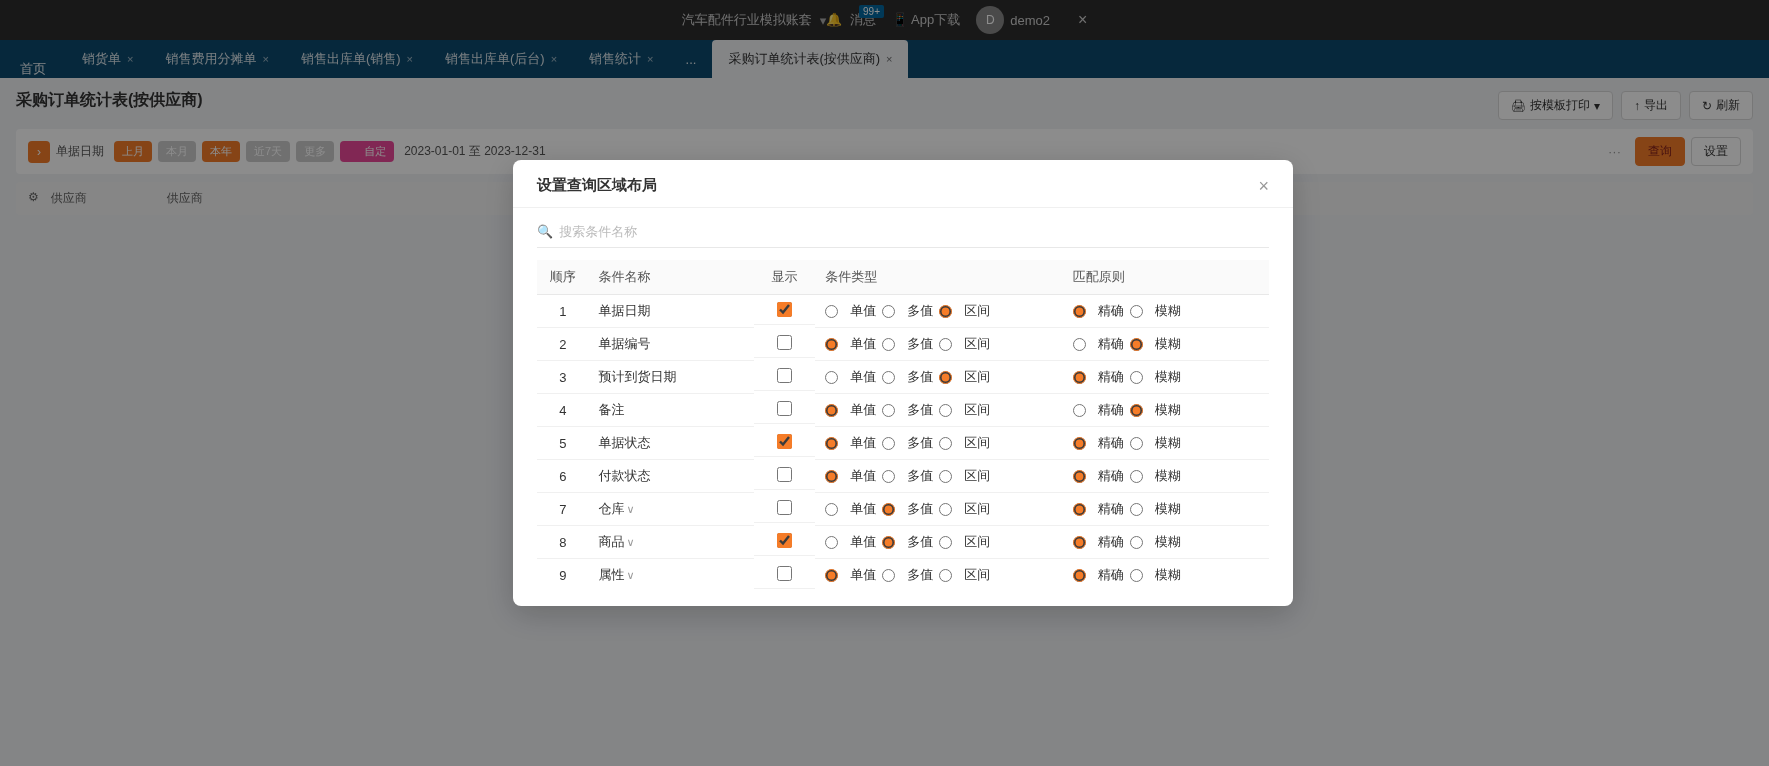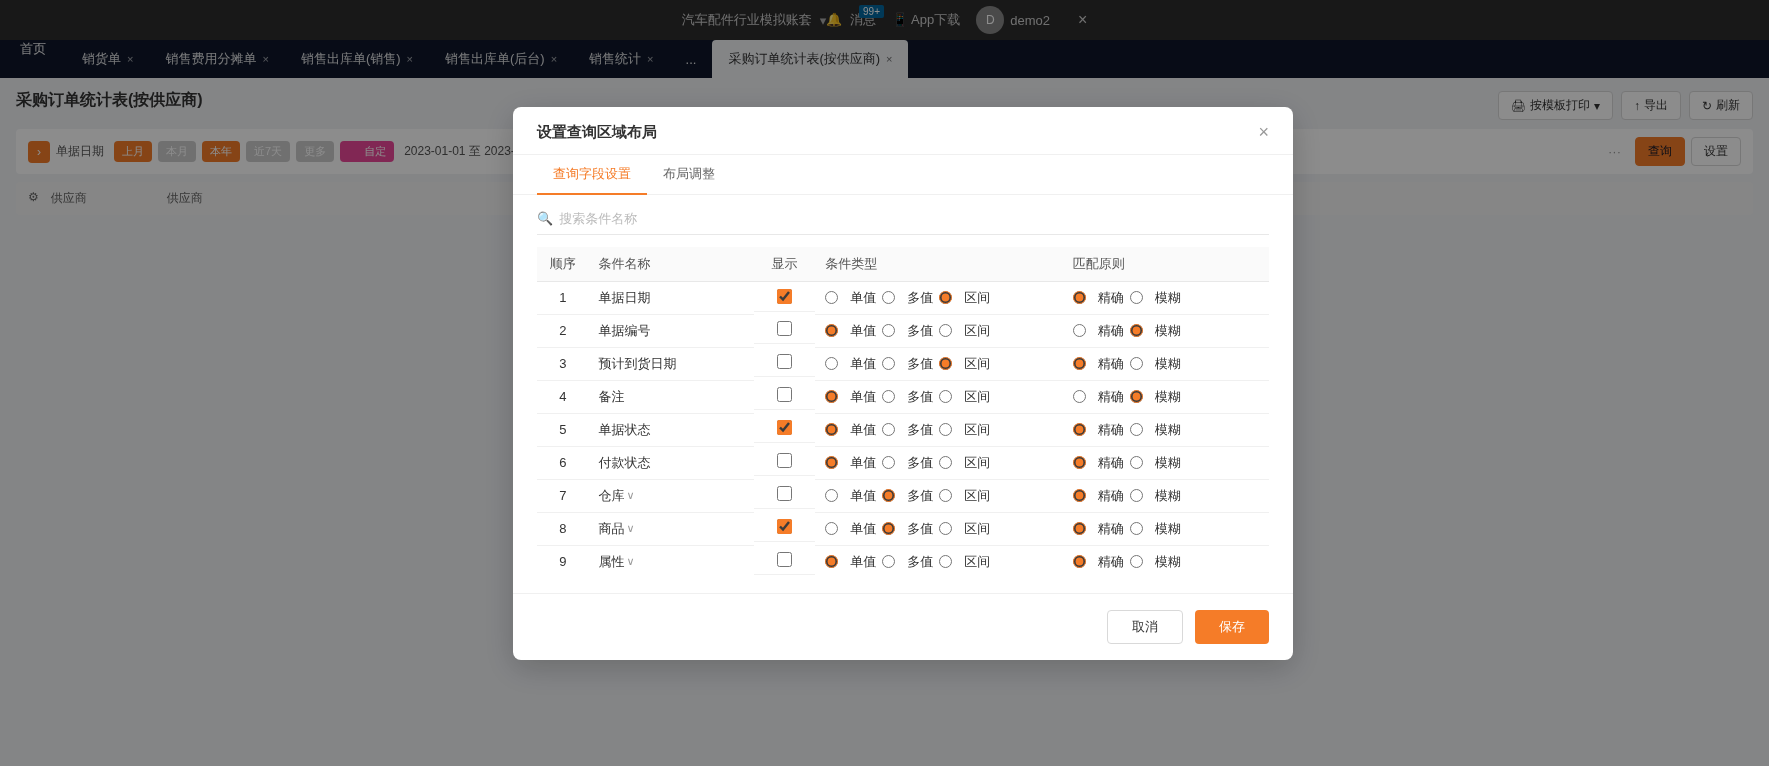--- a/index.html
+++ b/index.html
@@ -28,23 +28,23 @@
       top: -6px;
       right: -8px;
     }
     .top-bar-right .app-dl, .top-bar-right .username { cursor: pointer; color: #ccc; font-size: 13px; }
     .avatar { width: 28px; height: 28px; border-radius: 50%; background: #888; display: inline-flex; align-items: center; justify-content: center; color: white; font-size: 12px; }
     .close-x { color: #ccc; cursor: pointer; font-size: 16px; margin-left: 12px; }
 
     
     .tab-bar {
       height: 38px;
-      background: #0f172a;
-      display: flex;
-      align-items: flex-start;
+      background: #0c4a6e;
+      display: flex;
+      align-items: flex-end;
       padding: 0 0;
     }
     .tab-item {
       height: 38px;
       display: flex;
       align-items: center;
       padding: 0 16px;
       color: rgba(255,255,255,0.85);
       font-size: 13px;
       cursor: pointer;
@@ -236,21 +236,21 @@
       width: 22px;
       height: 22px;
       cursor: pointer;
       font-size: 12px;
       display: flex; align-items: center; justify-content: center;
     }
 
     
     .page-actions { display: flex; align-items: center; gap: 8px; }
     .action-btn { padding: 5px 12px; border: 1px solid #d9d9d9; background: white; border-radius: 4px; cursor: pointer; font-size: 12px; color: #333; display: flex; align-items: center; gap: 4px; }
-    .action-btn.primary { background: #f57c28; color: #0f172a; border-color: #f57c28; }
+    .action-btn.primary { background: #f57c28; color: #7f1d1d; border-color: #f57c28; }
 
     .cond-name-with-icon { display: flex; align-items: center; gap: 2px; }
   </style>
 </head>
 <body>
 
 <div class="top-bar">
   <div class="top-bar-left">
     <span>汽车配件行业模拟账套</span>
     <span style="color:#aaa;">▾</span>
@@ -355,28 +355,20 @@
 </div>
 
 <div class="overlay">
   <div class="dialog">
 
     <div class="dialog-header">
       <span class="dialog-title">设置查询区域布局</span>
       <span class="dialog-close">×</span>
     </div>
 
-    <div class="dialog-tabs">
-      <div class="dialog-tab active">
-        <span>查询字段设置</span>
-      </div>
-      <div class="dialog-tab">
-        <span>布局调整</span>
-      </div>
-    </div>
 
     <div class="dialog-body">
 
       <div class="search-bar">
         <span style="color:#bbb;">🔍</span>
         <input type="text" placeholder="搜索条件名称" style="">
       </div>
 
       <div class="table-scroll">
         <table class="cond-table">
@@ -719,18 +711,14 @@
                     </label>
                 </div>
               </td>
             </tr>
 
           </tbody>
         </table>
       </div>
     </div>
 
-    <div class="dialog-footer">
-      <button class="btn-cancel">取消</button>
-      <button class="btn-save">保存</button>
-    </div>
   </div>
 </div>
 
 </body></html>

